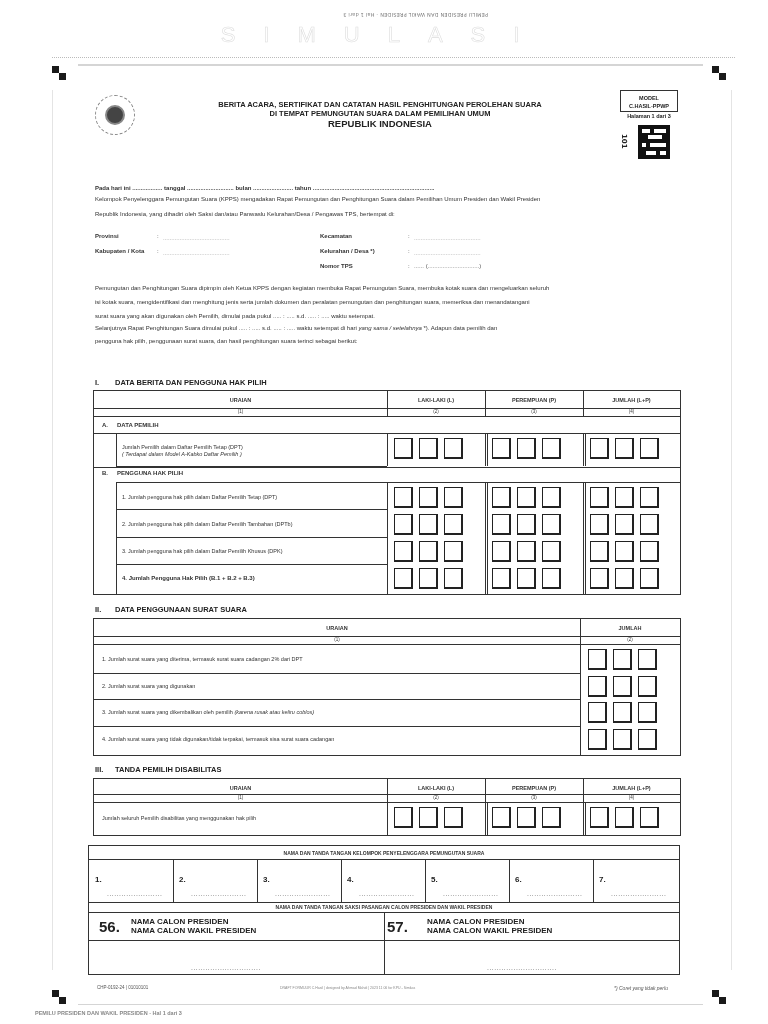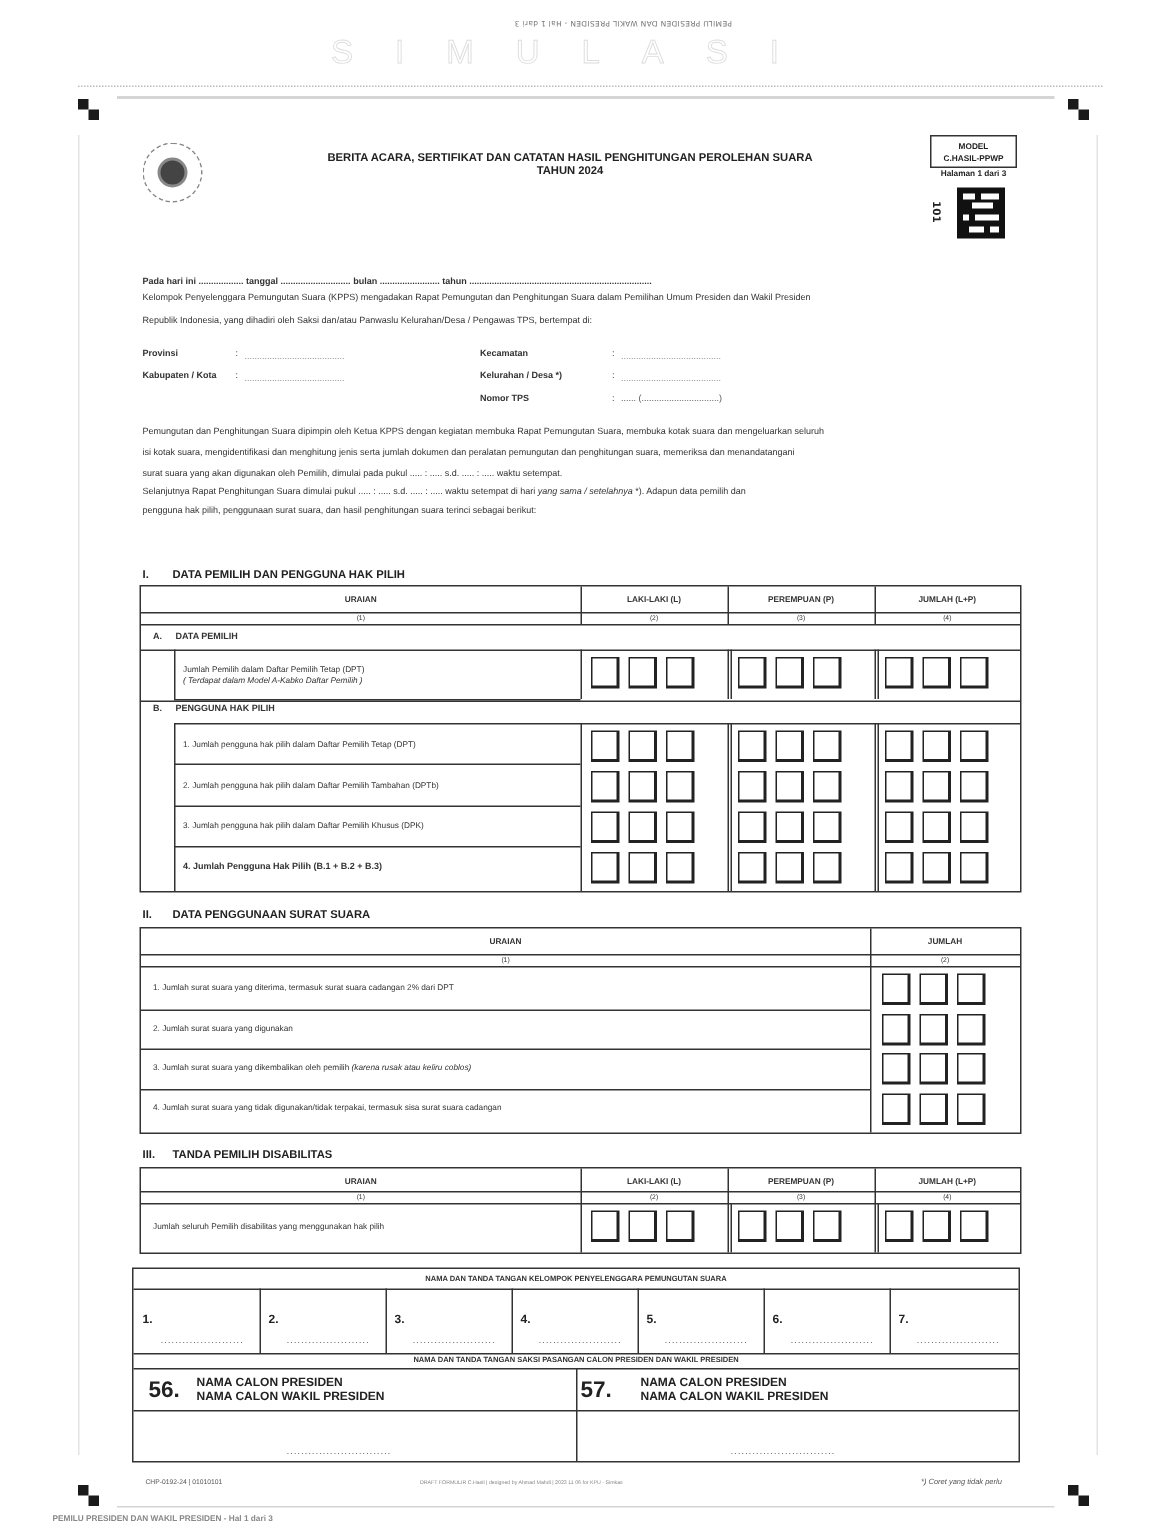--- a/index.html
+++ b/index.html
@@ -77,21 +77,22 @@
 
 <div class="page-border-left"></div>
 <div class="page-border-right"></div>
 
 <div class="logo">
     <div class="logo-inner"></div>
   </div>
 
 <div class="title-block">
   <div class="t1">BERITA ACARA, SERTIFIKAT DAN CATATAN HASIL PENGHITUNGAN PEROLEHAN SUARA</div>
-  <div class="t3">TAHUN 2024</div>
+  <div class="t1">DI TEMPAT PEMUNGUTAN SUARA DALAM PEMILIHAN UMUM</div>
+  <div class="t2">REPUBLIK INDONESIA</div>
 </div>
 
 <div class="model-box">
   <div>MODEL</div>
   <div>C.HASIL-PPWP</div>
 </div>
 <div class="halaman">Halaman 1 dari 3</div>
 <div class="code-101" style="left:628px; top:134px;">101</div>
 <div class="qr">
   <span style="left:4px;top:4px;width:8px;height:4px;"></span>
@@ -138,21 +139,21 @@
 
 <div class="txt" style="left:95px; top:285px;">Pemungutan dan Penghitungan Suara dipimpin oleh Ketua KPPS dengan kegiatan membuka Rapat Pemungutan Suara, membuka kotak suara dan mengeluarkan seluruh</div>
 <div class="txt" style="left:95px; top:299px;">isi kotak suara, mengidentifikasi dan menghitung jenis serta jumlah dokumen dan peralatan pemungutan dan penghitungan suara, memeriksa dan menandatangani</div>
 <div class="txt" style="left:95px; top:313px;">surat suara yang akan digunakan oleh Pemilih, dimulai pada pukul ..... : ..... s.d. ..... : ..... waktu setempat.</div>
 <div class="txt" style="left:95px; top:325px;">
   <span>Selanjutnya Rapat Penghitungan Suara dimulai pukul   ..... : .....   s.d.   ..... : .....   waktu setempat di hari </span><span class="it">yang sama / setelahnya</span><span> *).  Adapun data pemilih dan</span>
 </div>
 <div class="txt" style="left:95px; top:338px;">pengguna hak pilih, penggunaan surat suara, dan hasil penghitungan suara terinci sebagai berikut:</div>
 
 <div class="section-title" style="left:95px; top:378px;">I.</div>
-<div class="section-title" style="left:115px; top:378px;">DATA PEMILIH DAN PENGGUNA HAK PILIH</div>
+<div class="section-title" style="left:115px; top:378px;">DATA BERITA DAN PENGGUNA HAK PILIH</div>
 
 <div class="tbl" style="left:93px; top:390px; width:588px; height:205px;">
 
   <div class="cell center b" style="left:0; top:6px; width:293px;">URAIAN</div>
   <div class="cell center b" style="left:293px; top:6px; width:98px;">LAKI-LAKI (L)</div>
   <div class="cell center b" style="left:391px; top:6px; width:98px;">PEREMPUAN (P)</div>
   <div class="cell center b" style="left:489px; top:6px; width:97px;">JUMLAH (L+P)</div>
   <div class="hline" style="left:0; top:17px; width:586px;"></div>
   <div class="cell center" style="left:0; top:18px; width:293px; font-size:4.5px;">(1)</div>
   <div class="cell center" style="left:293px; top:18px; width:98px; font-size:4.5px;">(2)</div>

